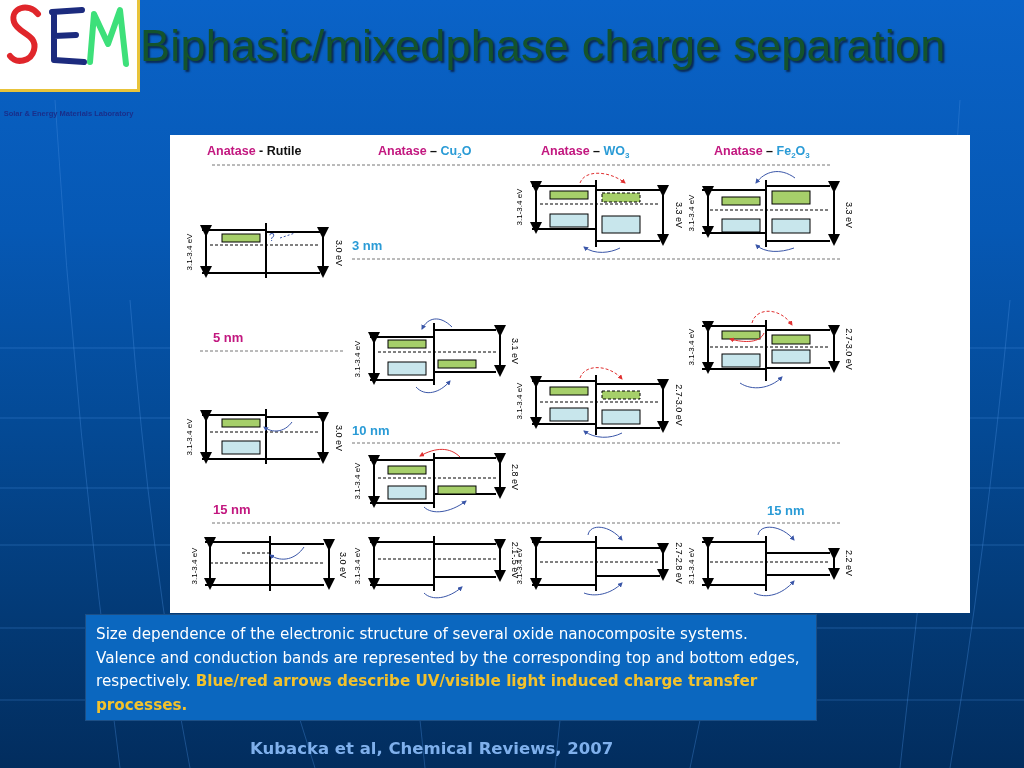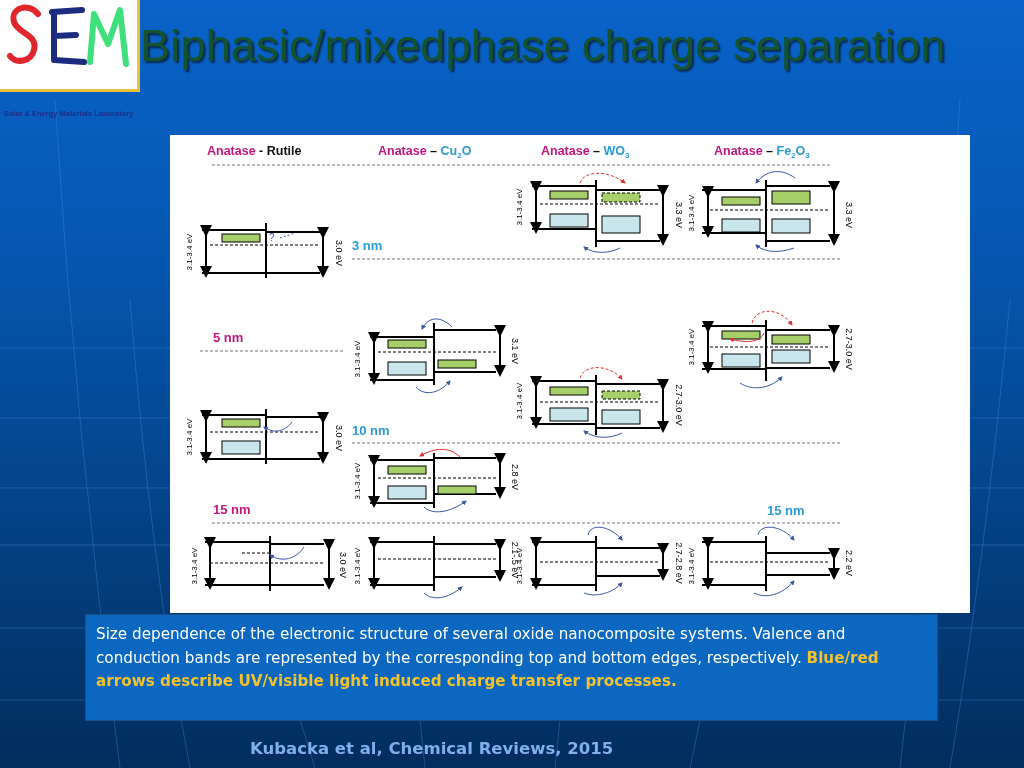--- a/index.html
+++ b/index.html
@@ -27,21 +27,21 @@
     font-family: "Liberation Sans", sans-serif;
     text-shadow: 2px 2px 2px #0b2850;
     letter-spacing: 0.2px;
   }
   .figure {
     position: absolute; left: 170px; top: 135px; width: 800px; height: 478px;
     background: #ffffff;
   }
   .figure svg { position: absolute; left: 0; top: 0; }
   .caption {
-    position: absolute; left: 85px; top: 614px; width: 853px; height: 107px;
+    position: absolute; left: 85px; top: 614px; width: 732px; height: 107px;
     background: #0b67bf; border: 1px solid #1c4f86;
     padding: 8px 10px 0 10px;
     font-family: "DejaVu Sans", sans-serif; font-size: 15.2px; line-height: 23.5px; color: #ffffff;
   }
   .caption .hl { color: #f3c22c; font-weight: bold; }
   .citation {
     position: absolute; left: 250px; top: 739px;
     font-family: "DejaVu Sans", sans-serif; font-size: 16.5px; font-weight: bold; color: #7fb0ec;
   }
 </style>
@@ -321,13 +321,13 @@
       <text transform="translate(524,431) rotate(-90)" text-anchor="middle" font-size="8" stroke="none" fill="#000">3.1-3.4 eV</text>
       <text transform="translate(676,428) rotate(90)" text-anchor="middle" font-size="9" stroke="none" fill="#000">2.2  eV</text>
     </g>
   </svg>
 </div>
 
 <div class="caption">
   <span>Size dependence of the electronic structure of several oxide nanocomposite systems. Valence and conduction bands are represented by the corresponding top and bottom edges, respectively. </span><span class="hl">Blue/red arrows describe UV/visible light induced charge transfer processes.</span>
 </div>
 
-<div class="citation">Kubacka et al, Chemical Reviews, 2015</div>
+<div class="citation">Kubacka et al, Chemical Reviews, 2007</div>
 
 </body></html>

